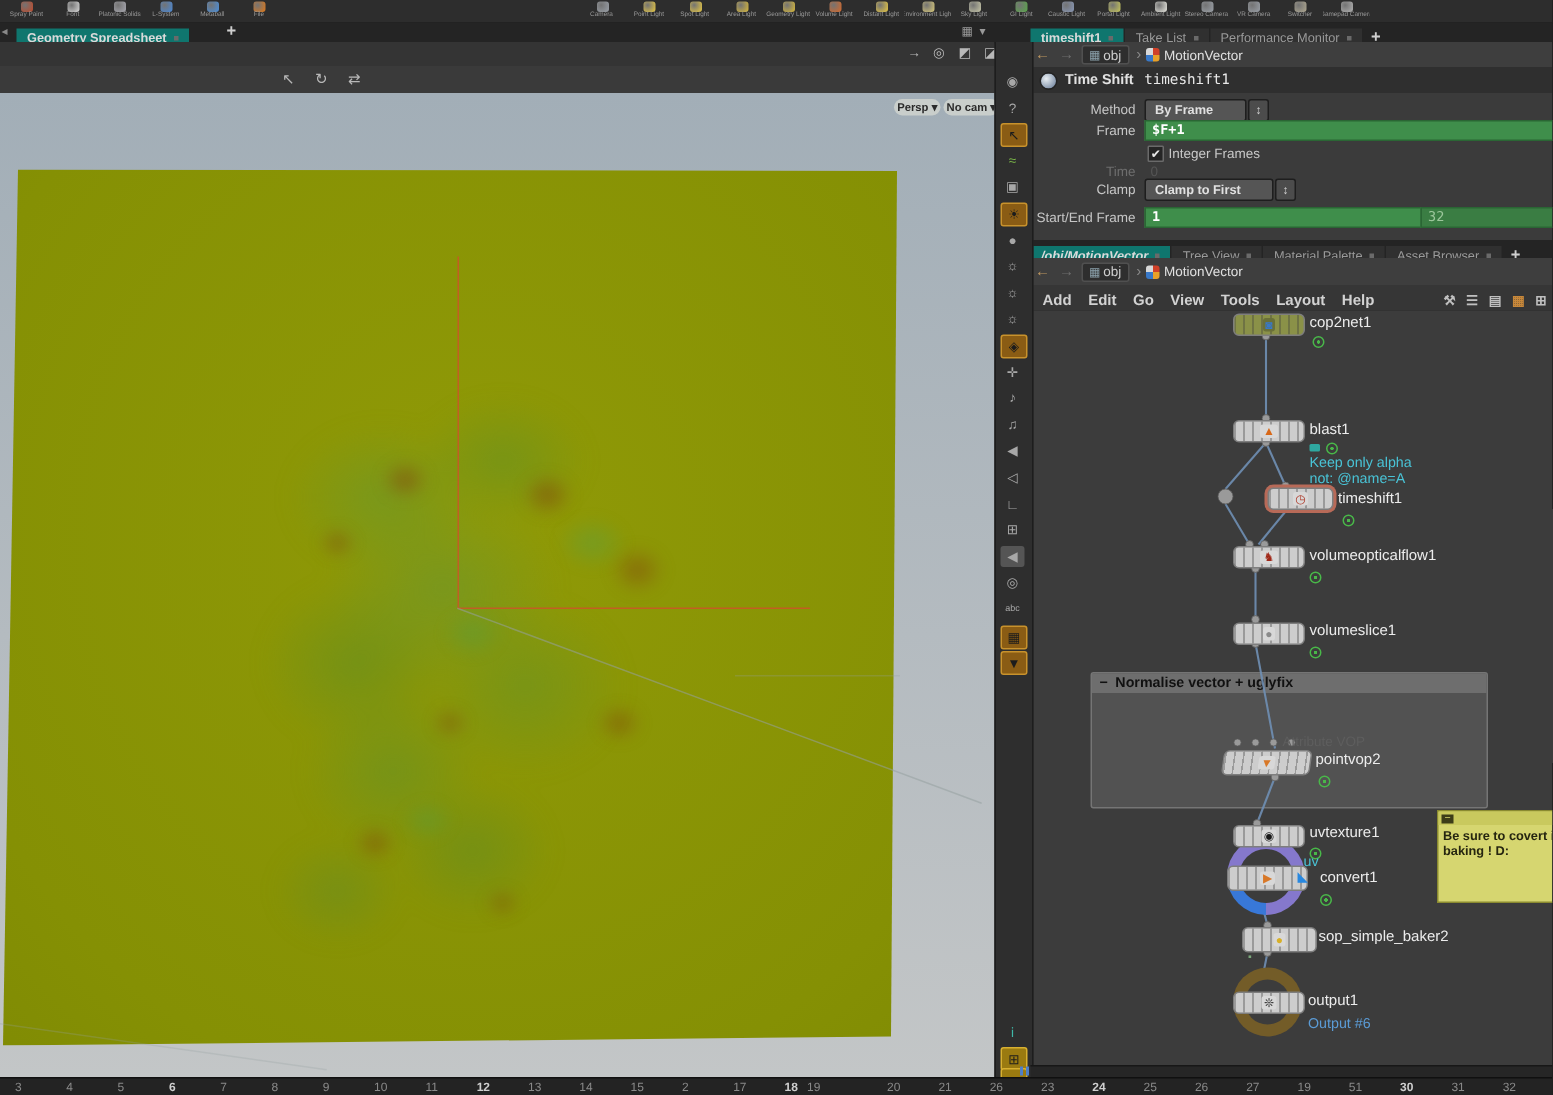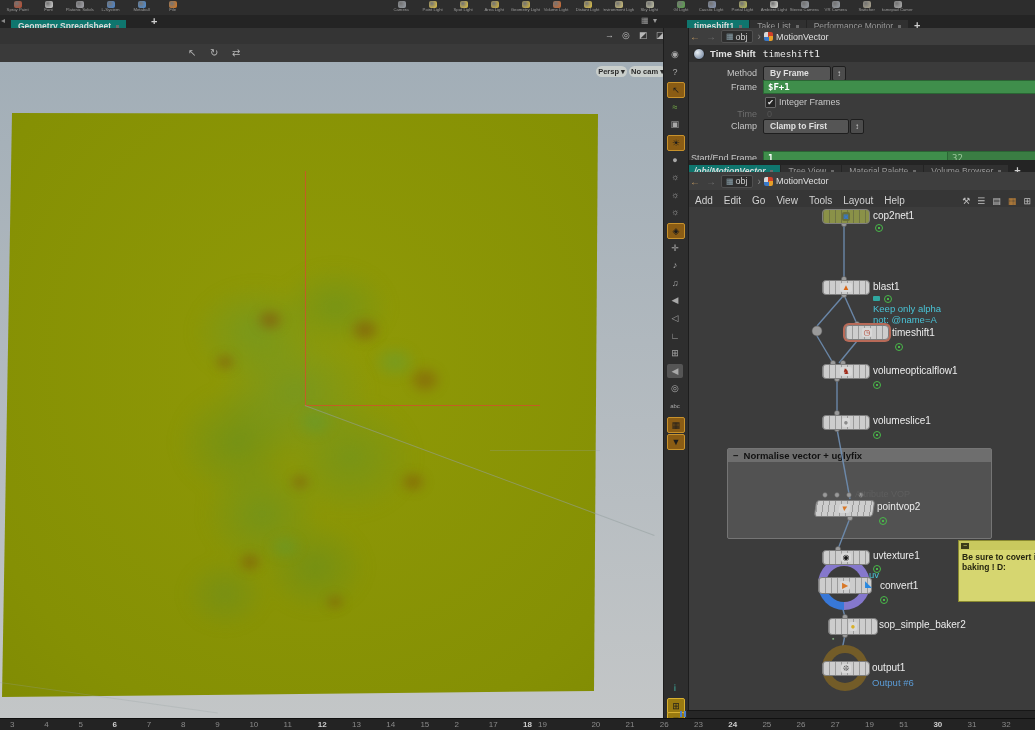--- a/index.html
+++ b/index.html
@@ -41,21 +41,21 @@
             display:flex;align-items:center;font-size:8.5px;font-weight:bold;color:#e0e0e0;padding:0 6px;}
   .spinner{position:absolute;height:13px;width:12px;background:#4c4c4c;border:1px solid #1e1e1e;border-radius:2px;
            color:#cfcfcf;font-size:8px;display:flex;align-items:center;justify-content:center;}
   .gfield{position:absolute;height:12px;background:#3f8e4b;border:1px solid #2a6634;color:#fff;
           font-family:"DejaVu Sans Mono",monospace;font-size:9px;font-weight:bold;display:flex;align-items:center;padding:0 4px;}
   .gfield.dim{background:#3a7d43;color:#9cc79c;font-weight:normal;}
   .chk{position:absolute;width:9px;height:9px;background:#252525;border:1px solid #6a6a6a;border-radius:1px;
        color:#e8e8e8;font-size:8px;line-height:9px;text-align:center;}
   .chklbl{position:absolute;font-size:9px;color:#c8c8c8;}
   
-  #net-menu{background:#363636;border-bottom:1px solid #1b1b1b;display:flex;align-items:center;}
+  #net-menu{background:#363636;border-bottom:1px solid #1b1b1b;display:flex;align-items:center;font-weight:bold;}
   .menu-item{font-size:10px;color:#d2d2d2;margin-right:11px;}
   .mico{font-size:9px;color:#c0c0c0;margin-left:7px;}
   #net-canvas{background:#3c3c3c;overflow:hidden;}
   .node{position:absolute;height:13px;border-radius:4px;background:#cdcdcd;border:1px solid #7e7e7e;
         background-image:repeating-linear-gradient(90deg,rgba(60,60,60,.35) 0 1px,transparent 1px 6px);
         display:flex;align-items:center;justify-content:center;}
   .node .nico{background:#d8d8d8;border-radius:2px;padding:0 2px;font-size:8px;line-height:9px;}
   .nlabel{position:absolute;font-size:10px;color:#ececec;white-space:nowrap;}
   .ncomment{position:absolute;font-size:9.5px;color:#49c3d6;white-space:nowrap;line-height:11px;}
   .badge{position:absolute;width:6px;height:6px;border:1px solid #49b849;border-radius:50%;
@@ -265,39 +265,39 @@
       <span class="plabel dim">Time</span>
       <span style="position:absolute;left:80px;font-size:9px;color:#555">0</span>
     </div>
     <div class="prow" style="top:57px">
       <span class="plabel">Clamp</span>
       <span class="dropdown" style="width:72px">
           <span>Clamp to First</span>
         </span>
       <span class="spinner" style="left:163px">↕</span>
     </div>
-    <div class="prow" style="top:89px">
+    <div class="prow" style="top:76px">
       <span class="plabel">Start/End Frame</span>
       <span class="gfield" style="left:76px;width:175px">1</span>
       <span class="gfield dim" style="left:260px;width:84px">32</span>
     </div>
   </div>
 
   <div class="abs tabbar" style="left:687px;top:160px;width:348px;height:12px">
     <span id="net-tabs"><span class="ptab active italic">
           <span>/obj/MotionVector</span>
           <span class="tabdot"></span>
         </span><span class="ptab">
           <span>Tree View</span>
           <span class="tabdot"></span>
         </span><span class="ptab">
           <span>Material Palette</span>
           <span class="tabdot"></span>
         </span><span class="ptab">
-          <span>Volume Browser</span>
+          <span>Asset Browser</span>
           <span class="tabdot"></span>
         </span><span class="plus">+</span></span>
   </div>
 
   <div class="abs crumbbar" style="left:687px;top:172px;width:348px;height:18px">
     <span class="navarrow" style="color:#c09860">←</span>
     <span class="navarrow" style="color:#6e6e6e">→</span>
     <span class="chip">
         <span class="grid-ico">▦</span>
         <span>obj</span>

